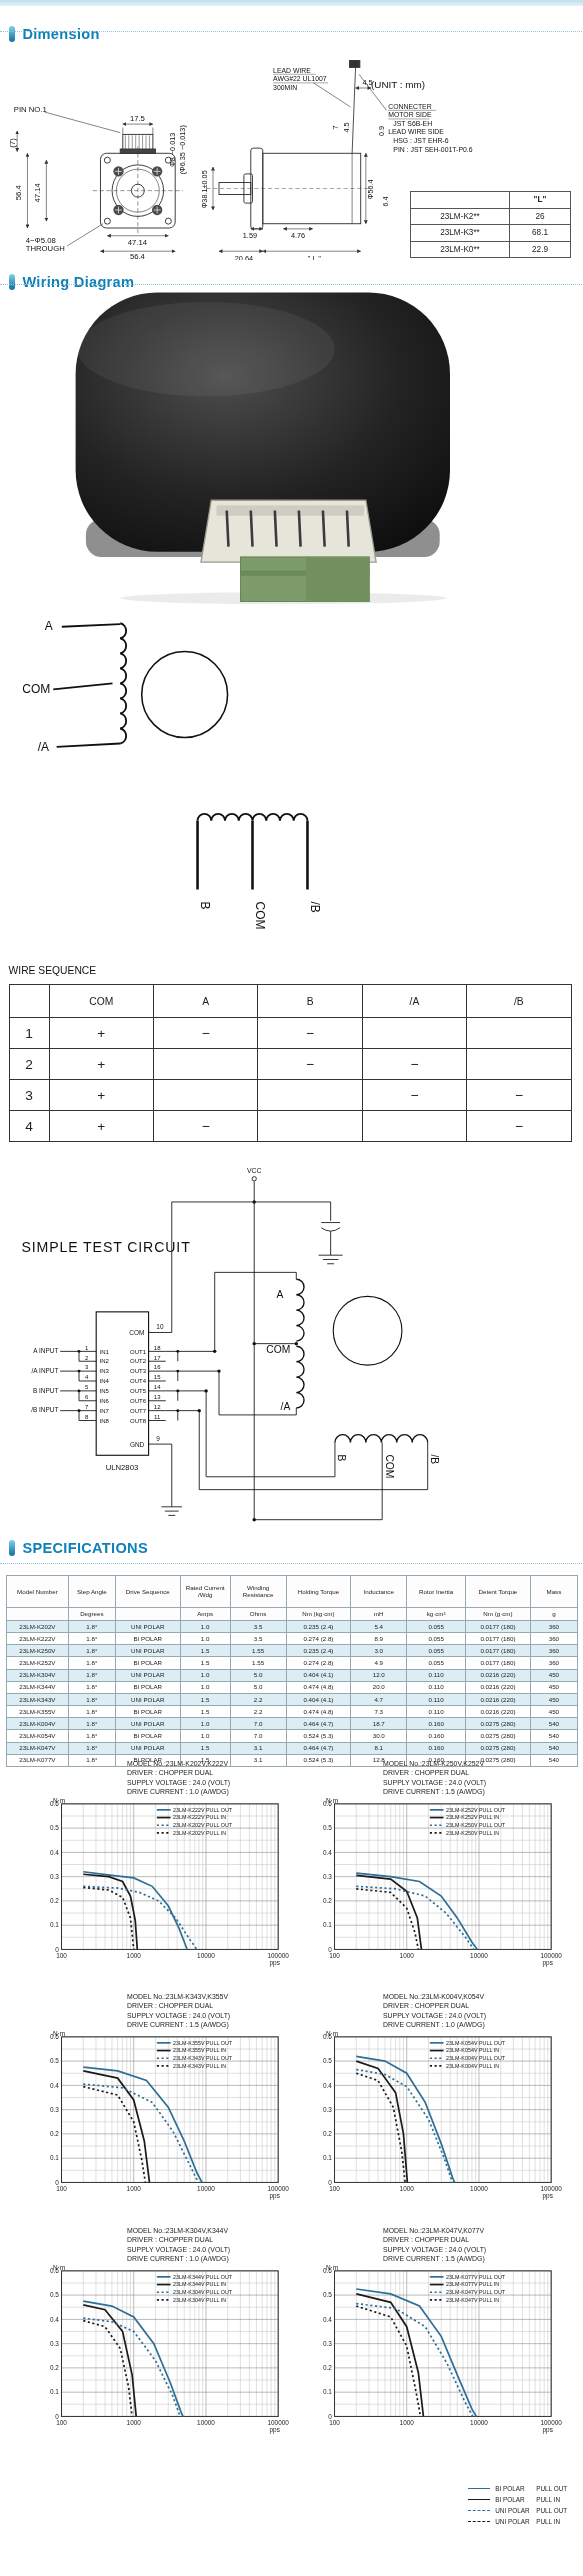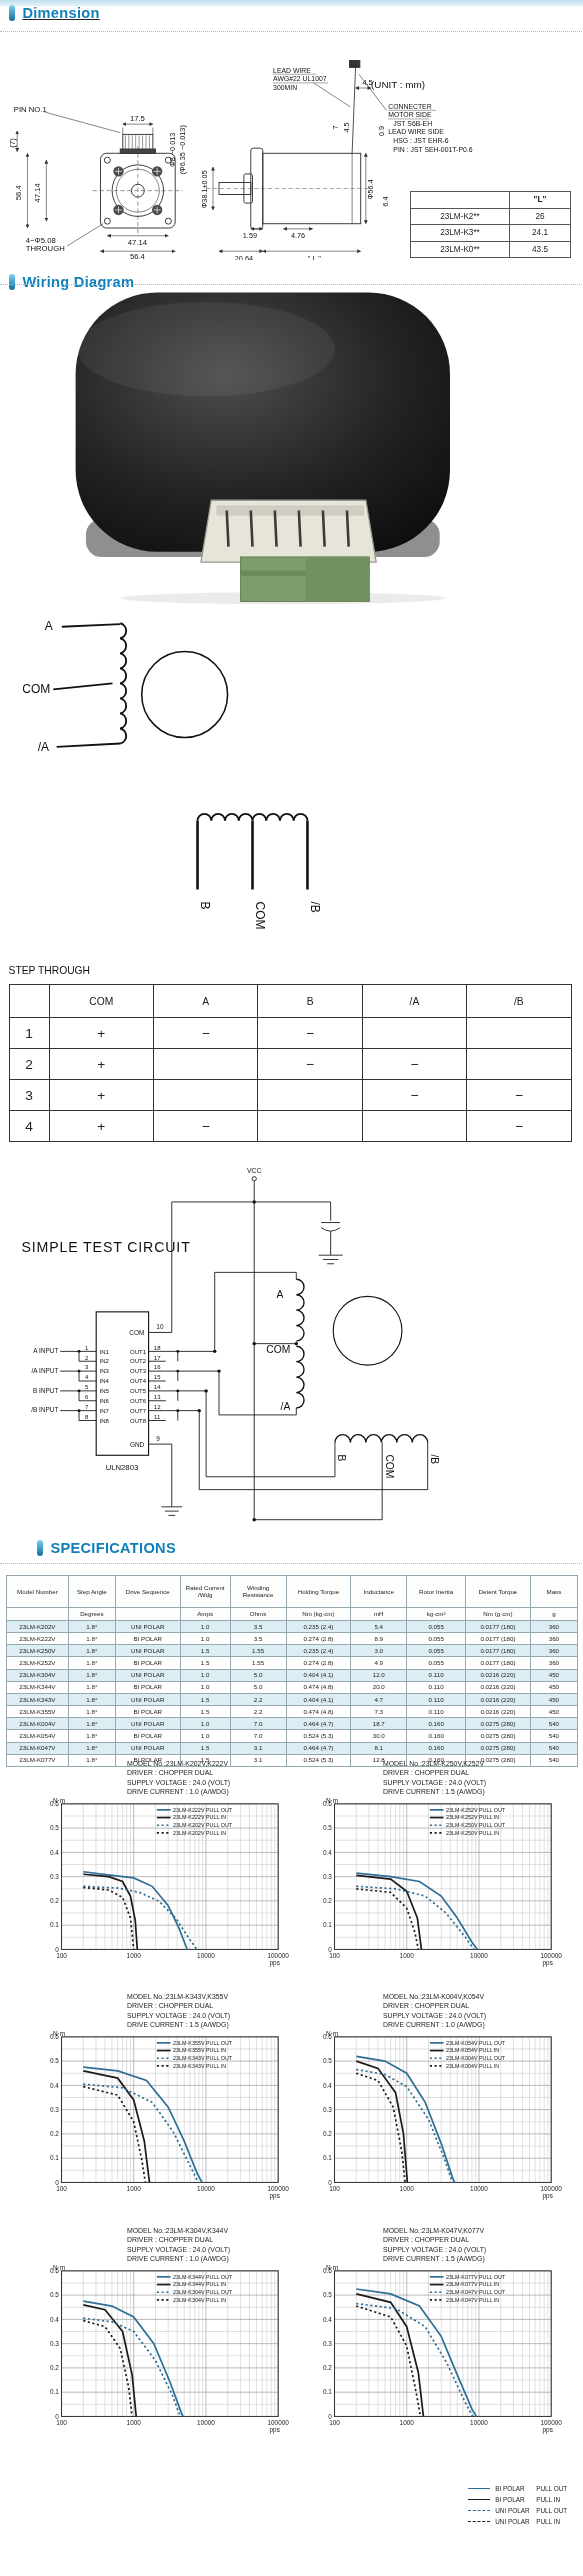--- a/index.html
+++ b/index.html
@@ -42,21 +42,21 @@
   .key{position:absolute;left:468px;top:2483px;width:116px;}
   .key-item{display:flex;align-items:center;height:11px;font-size:6.4px;}
   .key-line{width:22px;height:0;margin-right:5.2px;}
   .key-label{width:41px;}
 </style>
 </head>
 <body>
 
 <div class="topband"></div>
 
-<div class="sec-head" style="top:5px;text-decoration:underline;">
+<div class="sec-head" style="top:26px;">
   <span class="sec-pill"></span>
   <span class="sec-title">Dimension</span>
 </div>
 <div class="dotted" style="top:31px;"></div>
 
 <svg class="abs" style="left:0;top:38px;" width="584" height="222" viewBox="0 0 680 258">
   <defs>
     <marker id="arr" viewBox="0 0 10 10" refX="9" refY="5" markerWidth="6.5" markerHeight="6.5" orient="auto-start-reverse">
       <path d="M0,0L10,5L0,10z" fill="#333"></path>
     </marker>
@@ -189,25 +189,25 @@
         <th>"L"</th>
       </tr>
     </thead>
     <tbody id="len-tbody">
         <tr>
           <td>23LM-K2**</td>
           <td>26</td>
         </tr>
         <tr>
           <td>23LM-K3**</td>
-          <td>24.1</td>
+          <td>68.1</td>
         </tr>
         <tr>
           <td>23LM-K0**</td>
-          <td>43.5</td>
+          <td>22.9</td>
         </tr>
       </tbody>
   </table>
 </div>
 
 <div class="sec-head" style="top:274px;">
   <span class="sec-pill"></span>
   <span class="sec-title">Wiring Diagram</span>
 </div>
 <div class="dotted" style="top:284px;"></div>
@@ -254,21 +254,21 @@
   <g font-size="14" fill="#111">
     <text x="52" y="28">A</text>
     <text x="26" y="101">COM</text>
     <text x="44" y="169">/A</text>
     <text x="234" y="344" transform="rotate(90 234 344)">B</text>
     <text x="298" y="344" transform="rotate(90 298 344)">COM</text>
     <text x="362" y="344" transform="rotate(90 362 344)">/B</text>
   </g>
 </svg>
 
-<div class="abs step-title" style="left:8.6px;top:965px;">STEP THROUGH</div>
+<div class="abs step-title" style="left:8.6px;top:965px;">WIRE SEQUENCE</div>
 <table class="abs step-table" style="left:8.6px;top:984px;">
   <thead>
     <tr>
       <th class="c0"></th>
       <th>COM</th>
       <th>A</th>
       <th>B</th>
       <th>/A</th>
       <th>/B</th>
     </tr>
@@ -451,21 +451,21 @@
   <g font-size="12" fill="#111">
     <text x="322" y="162">A</text>
     <text x="338" y="226" text-anchor="end">COM</text>
     <text x="338" y="292" text-anchor="end">/A</text>
     <text x="394" y="344" transform="rotate(90 394 344)">B</text>
     <text x="449" y="344" transform="rotate(90 449 344)">COM</text>
     <text x="502" y="344" transform="rotate(90 502 344)">/B</text>
   </g>
 </svg>
 
-<div class="sec-head" style="top:1540px;margin-left:28px;">
+<div class="sec-head" style="top:1540px;">
   <span class="sec-pill"></span>
   <span class="sec-title">SPECIFICATIONS</span>
 </div>
 <div class="dotted" style="top:1563px;"></div>
 
 <table class="abs spec-table" style="left:6px;top:1575px;">
   <colgroup>
     <col style="width:10.5%">
       <col style="width:8%">
       <col style="width:11%">

